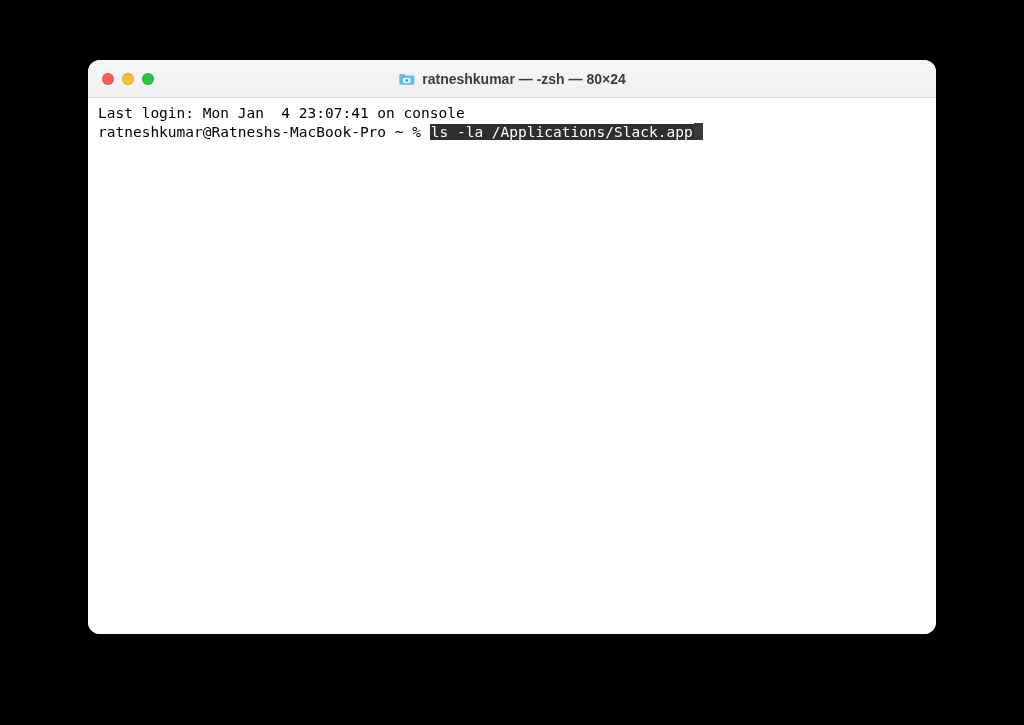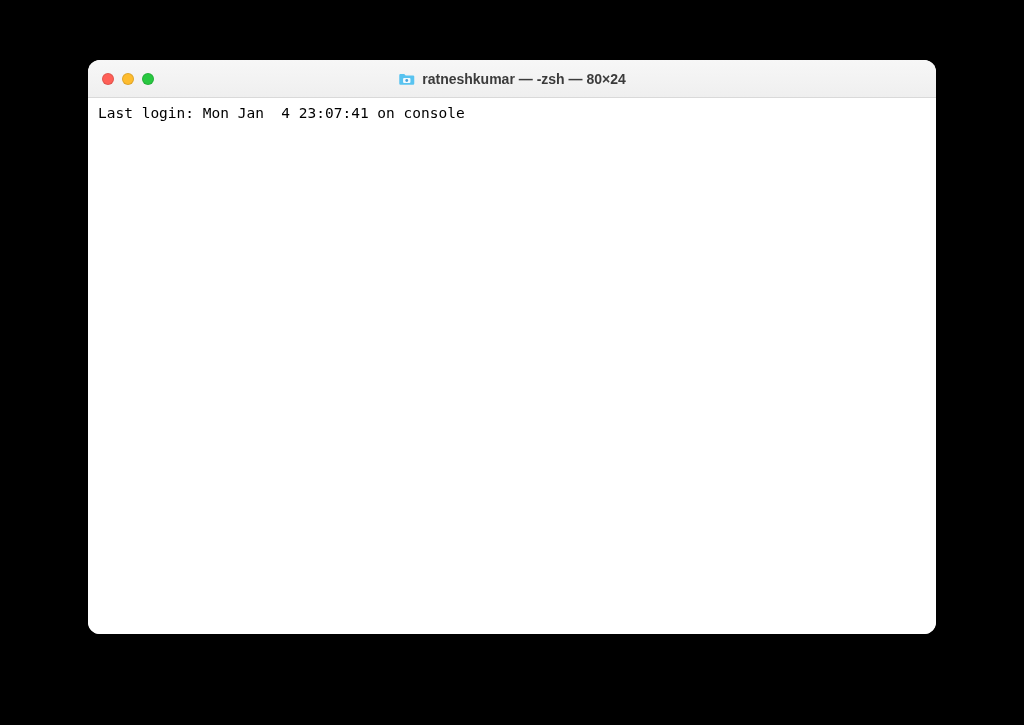--- a/index.html
+++ b/index.html
@@ -66,15 +66,15 @@
           <svg viewBox="0 0 17 14" width="17" height="14">
             <path d="M1 3.2 Q1 2 2.2 2 L6 2 L7.4 3.4 L14.8 3.4 Q16 3.4 16 4.6 L16 11.6 Q16 12.8 14.8 12.8 L2.2 12.8 Q1 12.8 1 11.6 Z" fill="#58c3f0"></path>
             <rect x="4.8" y="6" width="7.4" height="5" rx="1" fill="#ffffff" opacity="0.92"></rect>
             <circle cx="8.5" cy="8.5" r="1.4" fill="#4aa0d8"></circle>
           </svg>
         </span>
         <span>ratneshkumar — -zsh — 80×24</span>
       </div>
     </div>
 
-    <div class="terminal-body"><span class="terminal-line">Last login: Mon Jan  4 23:07:41 on console</span></div>
+    <div class="terminal-body"><span class="terminal-line">Last login: Mon Jan  4 23:07:41 on console</span><span class="terminal-line"><span>ratneshkumar@Ratneshs-MacBook-Pro ~ % </span><span class="selected-text">ls -la /Applications/Slack.app</span><span class="block-cursor"></span></span></div>
   </div>
 </div>
 
 </body></html>

